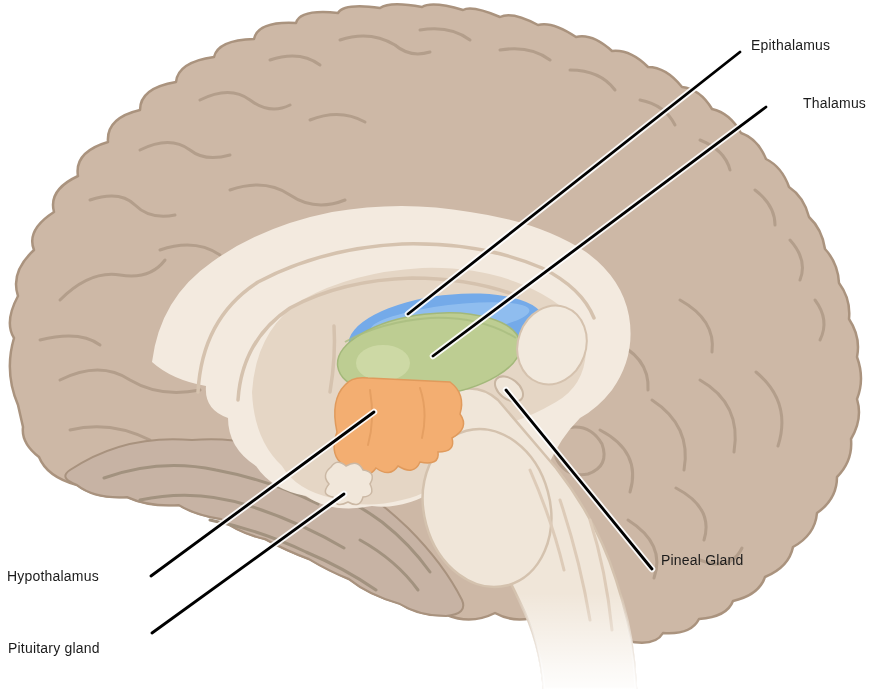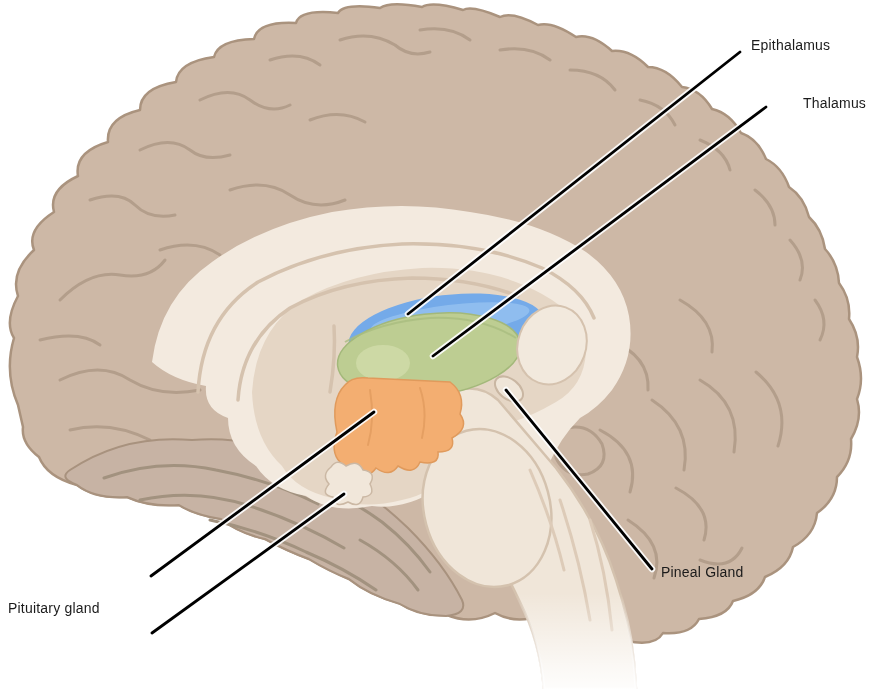--- a/index.html
+++ b/index.html
@@ -159,16 +159,17 @@
     <line x1="740" y1="52" x2="408" y2="314"></line>
     <line x1="766" y1="107" x2="433" y2="356"></line>
     <line x1="506" y1="390" x2="652" y2="569"></line>
     <line x1="151" y1="576" x2="374" y2="412"></line>
     <line x1="152" y1="633" x2="344" y2="494"></line>
   </g>
 </svg>
 
 <div class="lbl" style="left:751px;top:35px">Epithalamus</div>
 <div class="lbl" style="left:803px;top:93px">Thalamus</div>
-<div class="lbl" style="left:661px;top:562px">Pineal Gland</div>
-<div class="lbl" style="left:8px;top:598px">Pituitary gland</div>
+<div class="lbl" style="left:661px;top:550px">Pineal Gland</div>
+<div class="lbl" style="left:7px;top:566px">Hypothalamus</div>
+<div class="lbl" style="left:8px;top:638px">Pituitary gland</div>
 
 </div>
 
 </body></html>

